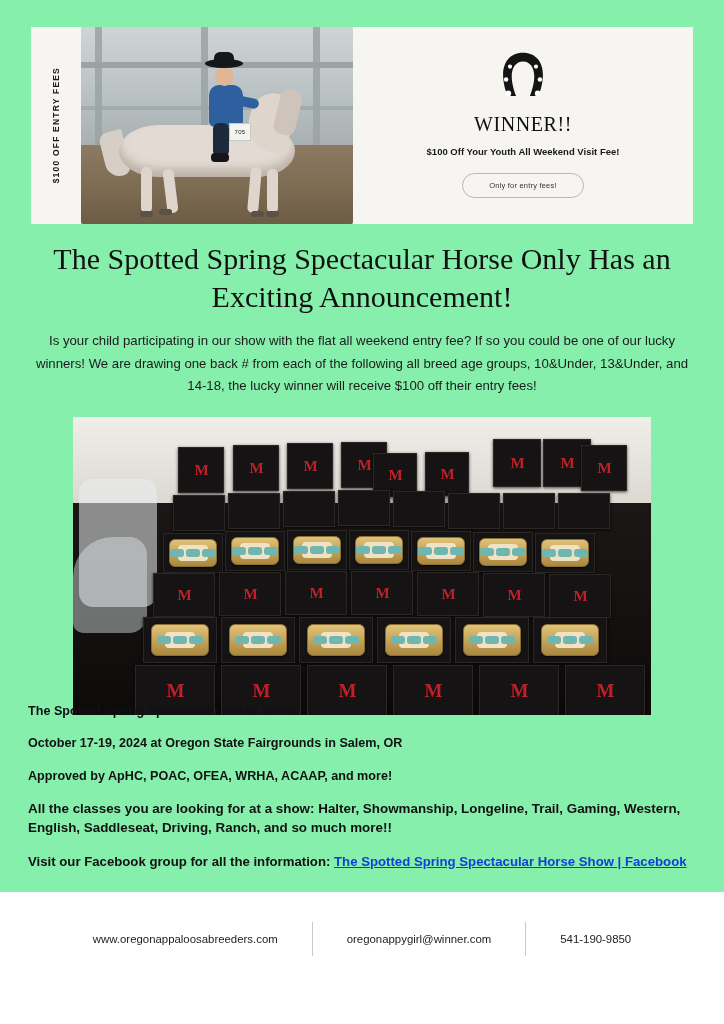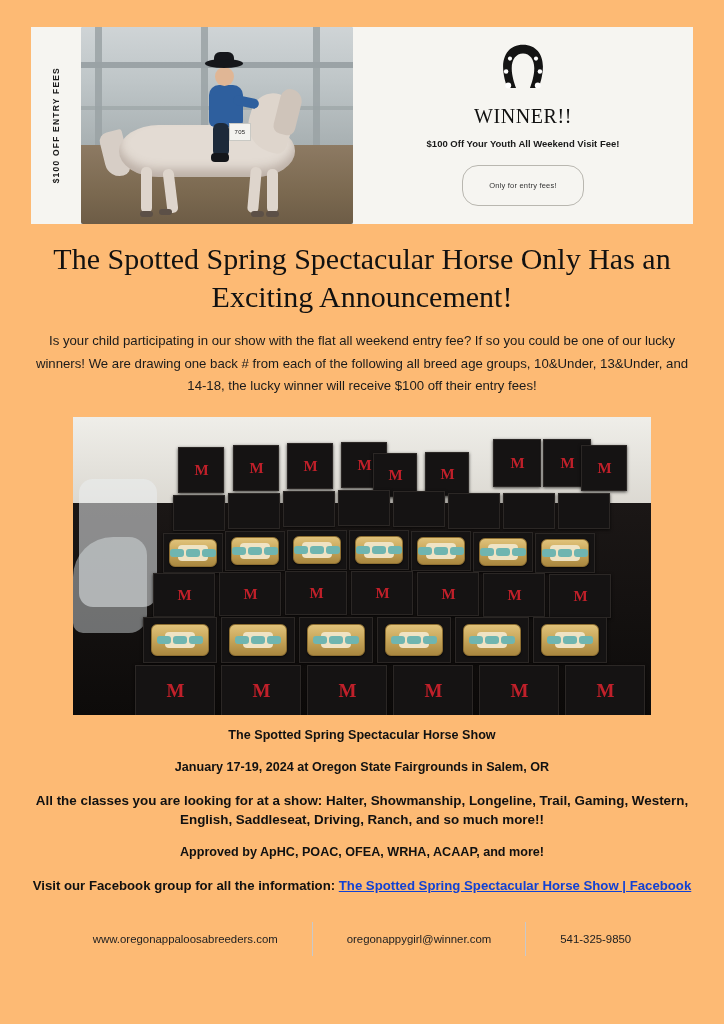--- a/index.html
+++ b/index.html
@@ -10,22 +10,22 @@
   body {
     width: 724px;
     height: 1024px;
     font-family: "Liberation Sans", sans-serif;
     color: #1a1a1a;
     overflow: hidden;
   }
   .page {
     position: relative;
     width: 724px;
-    height: 1024px;
-    background: #fdba74;
+    height: 892px;
+    background: #86efac;
   }
 
   
   .banner {
     position: absolute;
     left: 31px;
     top: 27px;
     width: 662px;
     height: 197px;
     background: #f6f5f1;
@@ -239,21 +239,21 @@
     font-size: 9.5px;
     font-weight: bold;
     text-align: center;
     line-height: 1.5;
     color: #1a1a1a;
     margin-bottom: 14px;
   }
   .pill {
     border: 1px solid #b9b7b0;
     border-radius: 16px;
-    padding: 15px 26px;
+    padding: 7px 26px;
     font-size: 7.5px;
     color: #333;
     background: transparent;
     letter-spacing: .2px;
   }
 
   
   .headline {
     position: absolute;
     left: 24px;
@@ -360,23 +360,23 @@
     transform: translate(-50%,-50%);
     width: 30px; height: 16px;
     background: #efe3c4;
     border-radius: 4px;
   }
 
   
   .details {
     position: absolute;
     left: 28px;
-    top: 726px;
+    top: 702px;
     width: 668px;
-    text-align: center;
+    text-align: left;
   }
   .details .line {
     font-size: 12.6px;
     font-weight: bold;
     color: #111;
     margin-bottom: 14px;
     line-height: 1.45;
   }
   .details .line.big {
     font-size: 13.4px;
@@ -628,30 +628,30 @@
     <div class="box" style="left:406px; top:248px; width:78px; height:50px;">
         <span class="m" style="font-size:19px;">M</span>
       </div>
     <div class="box" style="left:492px; top:248px; width:78px; height:50px;">
         <span class="m" style="font-size:19px;">M</span>
       </div>
   </div>
 
   <div class="details">
     <div class="line">The Spotted Spring Spectacular Horse Show</div>
-    <div class="line">January 17-19, 2024 at Oregon State Fairgrounds in Salem, OR</div>
+    <div class="line">October 17-19, 2024 at Oregon State Fairgrounds in Salem, OR</div>
+    <div class="line">Approved by ApHC, POAC, OFEA, WRHA, ACAAP, and more!</div>
     <div class="line big">All the classes you are looking for at a show: Halter, Showmanship, Longeline, Trail, Gaming, Western, English, Saddleseat, Driving, Ranch, and so much more!!</div>
-    <div class="line">Approved by ApHC, POAC, OFEA, WRHA, ACAAP, and more!</div>
     <div class="line visit">
       <span>Visit our Facebook group for all the information:</span>
       <a class="link" href="#">The Spotted Spring Spectacular Horse Show | Facebook</a>
     </div>
   </div>
 
   <div class="footer">
     <div class="footer-item">www.oregonappaloosabreeders.com</div>
     <div class="footer-divider"></div>
     <div class="footer-item">oregonappygirl@winner.com</div>
     <div class="footer-divider"></div>
-    <div class="footer-item">541-325-9850</div>
+    <div class="footer-item">541-190-9850</div>
   </div>
 
 </div>
 
 </body></html>

